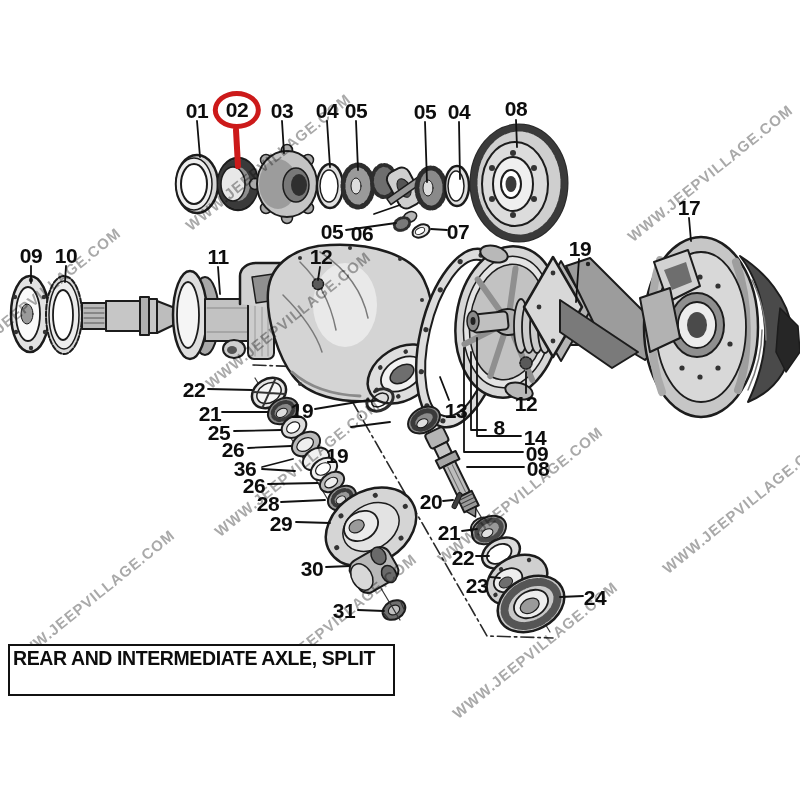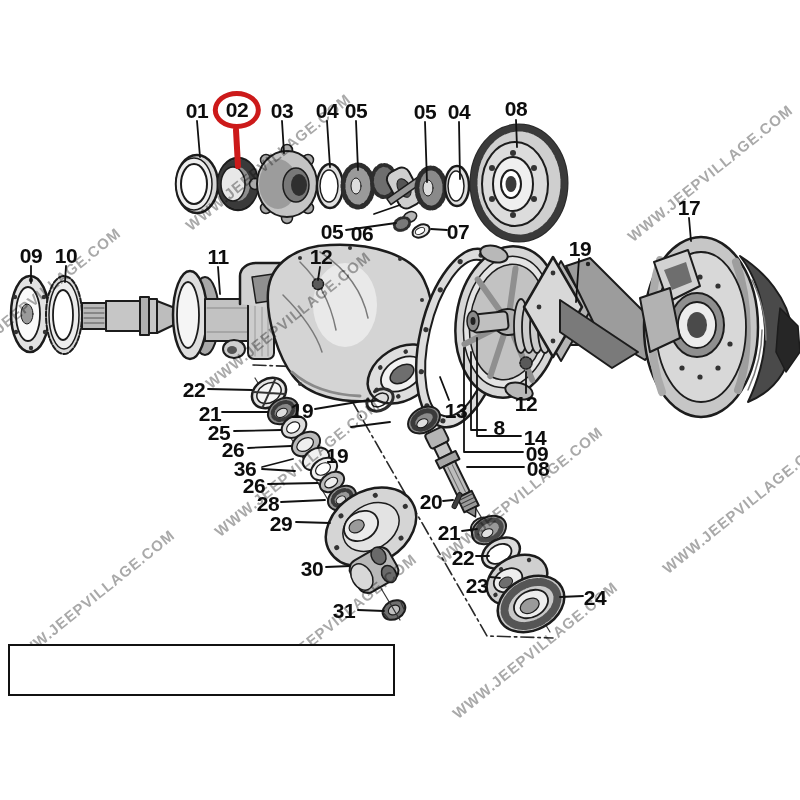--- a/index.html
+++ b/index.html
@@ -416,20 +416,21 @@
       <span class="wm" style="left: 288px; top: 320px;">WWW.JEEPVILLAGE.COM</span>
       <span class="wm" style="left: 297px; top: 468px;">WWW.JEEPVILLAGE.COM</span>
       <span class="wm" style="left: 520px; top: 495px;">WWW.JEEPVILLAGE.COM</span>
       <span class="wm" style="left: 745px; top: 505px;">WWW.JEEPVILLAGE.COM</span>
       <span class="wm" style="left: 92px; top: 598px;">WWW.JEEPVILLAGE.COM</span>
       <span class="wm" style="left: 334px; top: 622px;">WWW.JEEPVILLAGE.COM</span>
       <span class="wm" style="left: 535px; top: 650px;">WWW.JEEPVILLAGE.COM</span>
     </div>
 
 <div class="title-box">
+  <div>REAR AND INTERMEDIATE AXLE, SPLIT</div>
 </div>
 
 <div id="labels-layer">
       <div class="plabel" style="left: 197px; top: 110px;">01</div>
       <div class="plabel circled" style="left: 237px; top: 110px;">02</div>
       <div class="plabel" style="left: 282px; top: 110px;">03</div>
       <div class="plabel" style="left: 327px; top: 110px;">04</div>
       <div class="plabel" style="left: 356px; top: 110px;">05</div>
       <div class="plabel" style="left: 425px; top: 111px;">05</div>
       <div class="plabel" style="left: 459px; top: 111px;">04</div>

